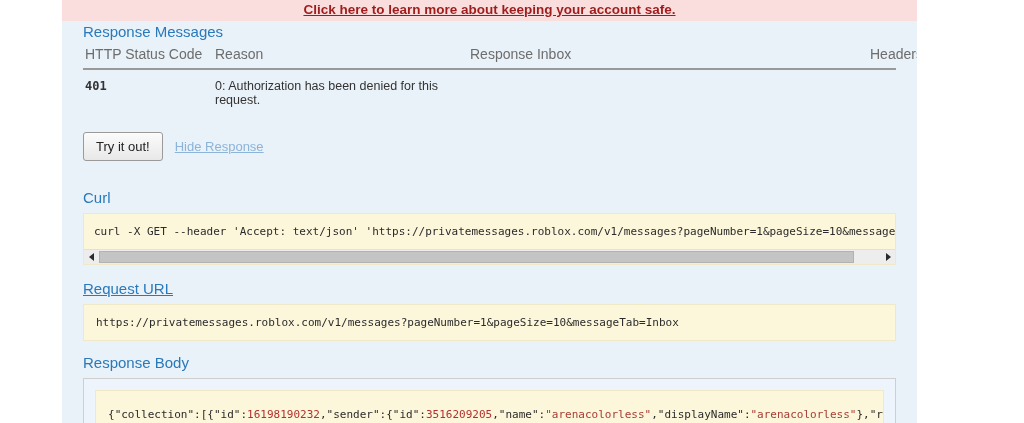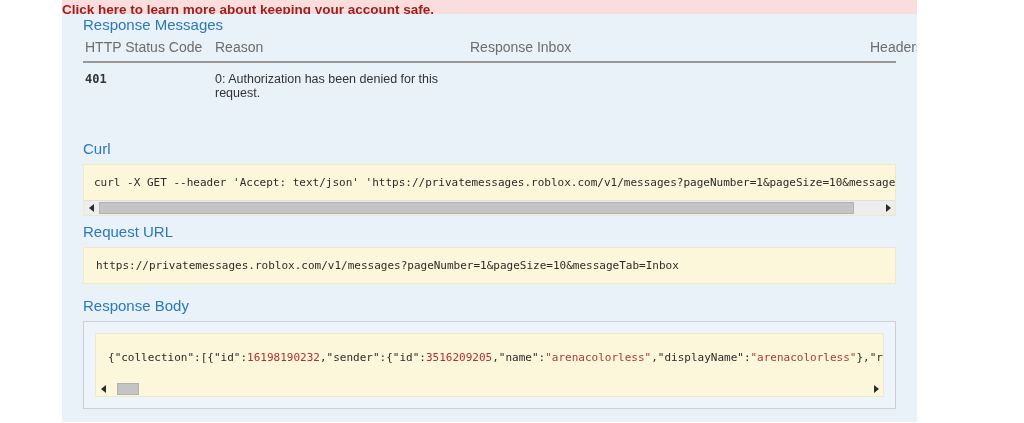--- a/index.html
+++ b/index.html
@@ -16,21 +16,21 @@
   }
   *{box-sizing:border-box;}
   html,body{margin:0;padding:0;}
   body{
     width:1024px;height:423px;overflow:hidden;background:#ffffff;
     font-family:"Liberation Sans", sans-serif;color:var(--body-text);
   }
   .content{margin-left:62px;width:855px;}
   
   .banner{
-    height:14px;background:var(--banner-bg);overflow:hidden;
+    height:21px;background:var(--banner-bg);overflow:hidden;text-align:center;
   }
   .banner-text{
     display:inline-block;margin-top:-7px;font-size:13.5px;font-weight:bold;
     text-decoration:underline;color:var(--banner-text);white-space:nowrap;
   }
   .panel{background:var(--panel-bg);padding:2px 21px 0;height:408px;overflow:hidden;}
   h4{
     font-size:15px;line-height:18px;font-weight:400;color:var(--accent-blue);
     margin:0;
   }
@@ -61,21 +61,21 @@
     overflow:hidden;
   }
   .codeblock pre{
     margin:0;padding:11px 10px;font-family:"DejaVu Sans Mono", monospace;
     font-size:11px;line-height:13px;color:#2b2b2b;white-space:pre;overflow:hidden;
   }
   .curl-block{margin-top:6px;}
   .requrl-block{margin-top:6px;}
   .requrl-block pre{padding:11px 12px;}
   .mt-curl{margin-top:28px;}
-  .mt-requrl{margin-top:7px;}
+  .mt-requrl{margin-top:15px;text-decoration:underline;}
   .mt-respbody{margin-top:13px;}
   
   .hscroll{display:flex;align-items:center;height:15px;padding:0 2px;}
   .hscroll.gray{background:#ededed;border-top:1px solid #e0e0e0;}
   .hscroll .track{flex:1;position:relative;height:12px;margin:0 3px;}
   .hscroll .thumb{position:absolute;top:0;bottom:0;background:#c4c4c4;border:1px solid #b2b2b2;}
   .curl-thumb{left:0;right:26px;}
   .resp-thumb{left:6px;width:22px;background:#bdbdbd;}
   .arrow{width:10px;height:12px;display:flex;align-items:center;justify-content:center;cursor:pointer;flex:0 0 auto;}
   .tri-left{width:0;height:0;border-top:4px solid transparent;border-bottom:4px solid transparent;border-right:5px solid #2b2b2b;}
@@ -119,20 +119,24 @@
       <tbody>
         <tr>
           <td class="code-cell">401</td>
           <td>0: Authorization has been denied for this request.</td>
           <td></td>
           <td></td>
         </tr>
       </tbody>
     </table>
 
+    <div class="actions">
+      <button class="try-btn">Try it out!</button>
+      <a class="hide-link">Hide Response</a>
+    </div>
 
     <h4 class="mt-curl">Curl</h4>
     <div class="codeblock curl-block">
       <pre>curl -X GET --header 'Accept: text/json' 'https://privatemessages.roblox.com/v1/messages?pageNumber=1&amp;pageSize=10&amp;messageTab=Inbox</pre>
       <div class="hscroll gray">
         <span class="arrow">
             <span class="tri-left"></span>
           </span>
         <span class="track">
           <span class="thumb curl-thumb"></span>

